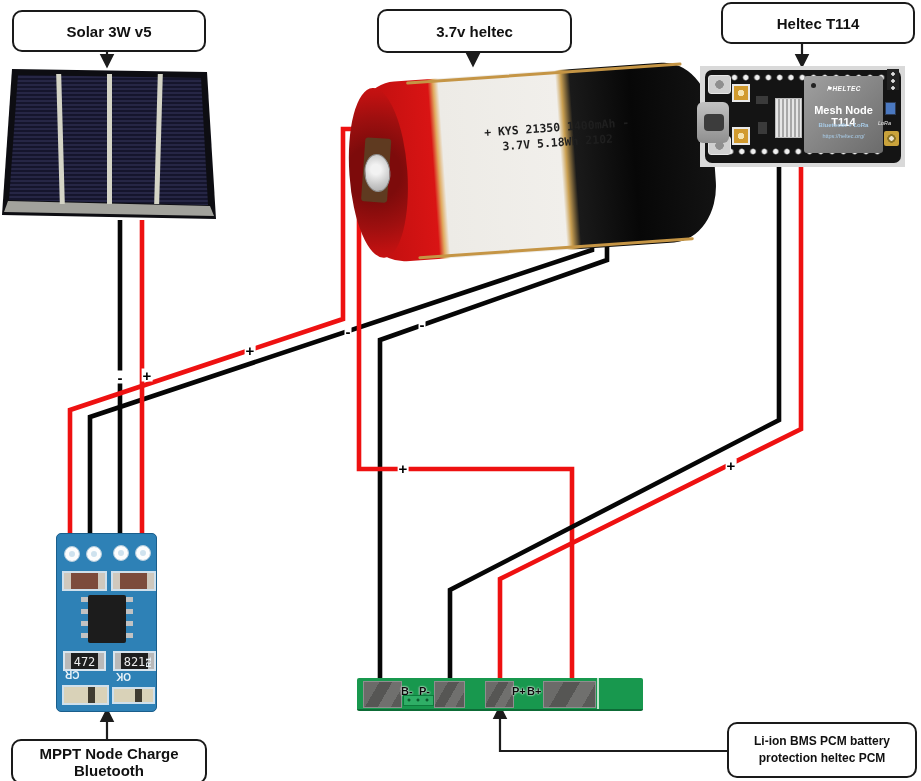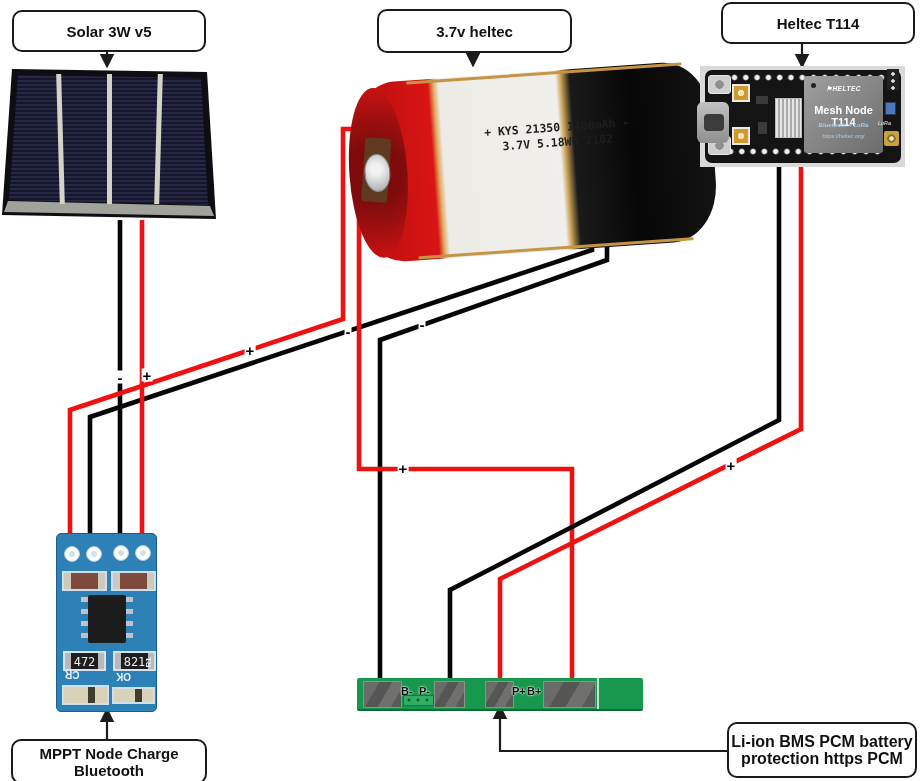--- a/index.html
+++ b/index.html
@@ -228,18 +228,18 @@
   <div class="callout" style="left:377px;top:9px;width:191px;height:40px;font-size:15px;">
     <div>3.7v heltec</div>
   </div>
   <div class="callout" style="left:721px;top:2px;width:190px;height:38px;font-size:15px;">
     <div>Heltec T114</div>
   </div>
   <div class="callout" style="left:11px;top:739px;width:192px;height:41px;font-size:15px;line-height:17px;">
     <div>MPPT Node Charge</div>
     <div>Bluetooth</div>
   </div>
-  <div class="callout" style="left:727px;top:722px;width:186px;height:52px;font-size:16px;line-height:17px;">
+  <div class="callout" style="left:727px;top:722px;width:186px;height:52px;font-size:12px;line-height:17px;">
     <div>Li-ion BMS PCM battery</div>
-    <div>protection https PCM</div>
+    <div>protection heltec PCM</div>
   </div>
 
 </div>
 
 </body></html>

